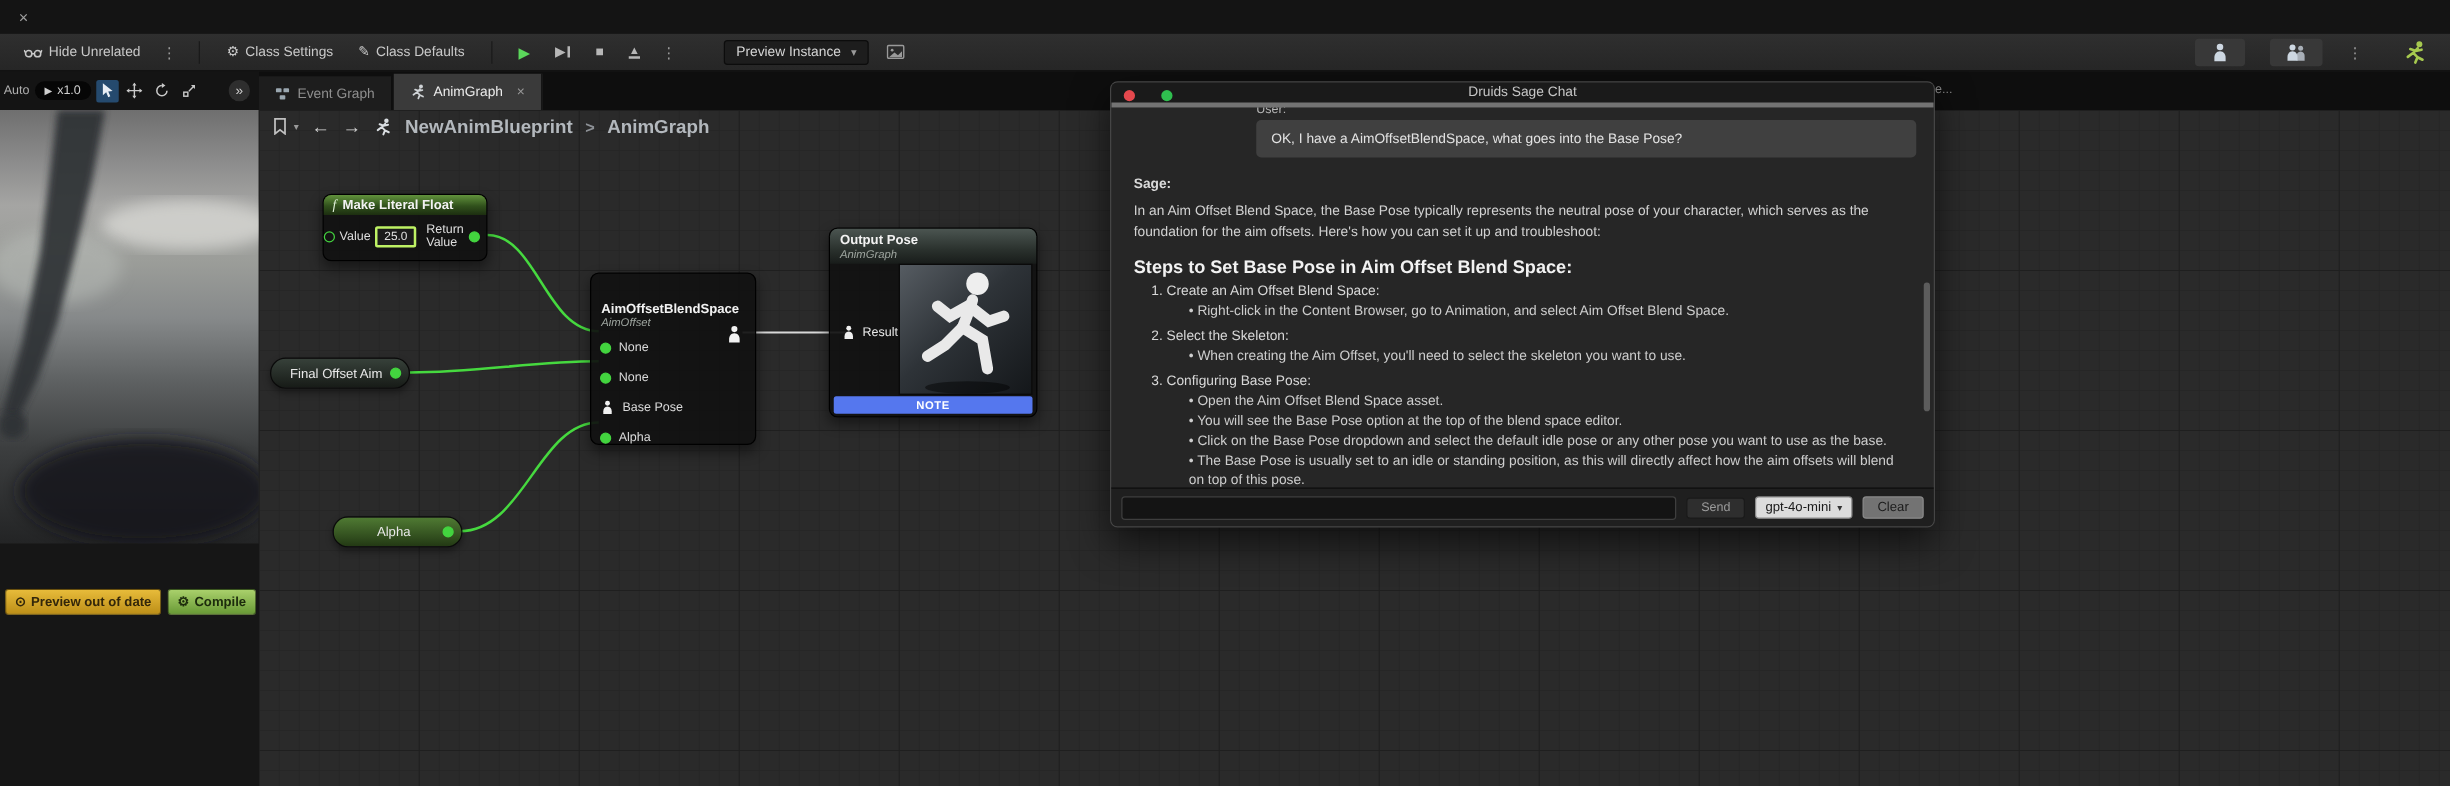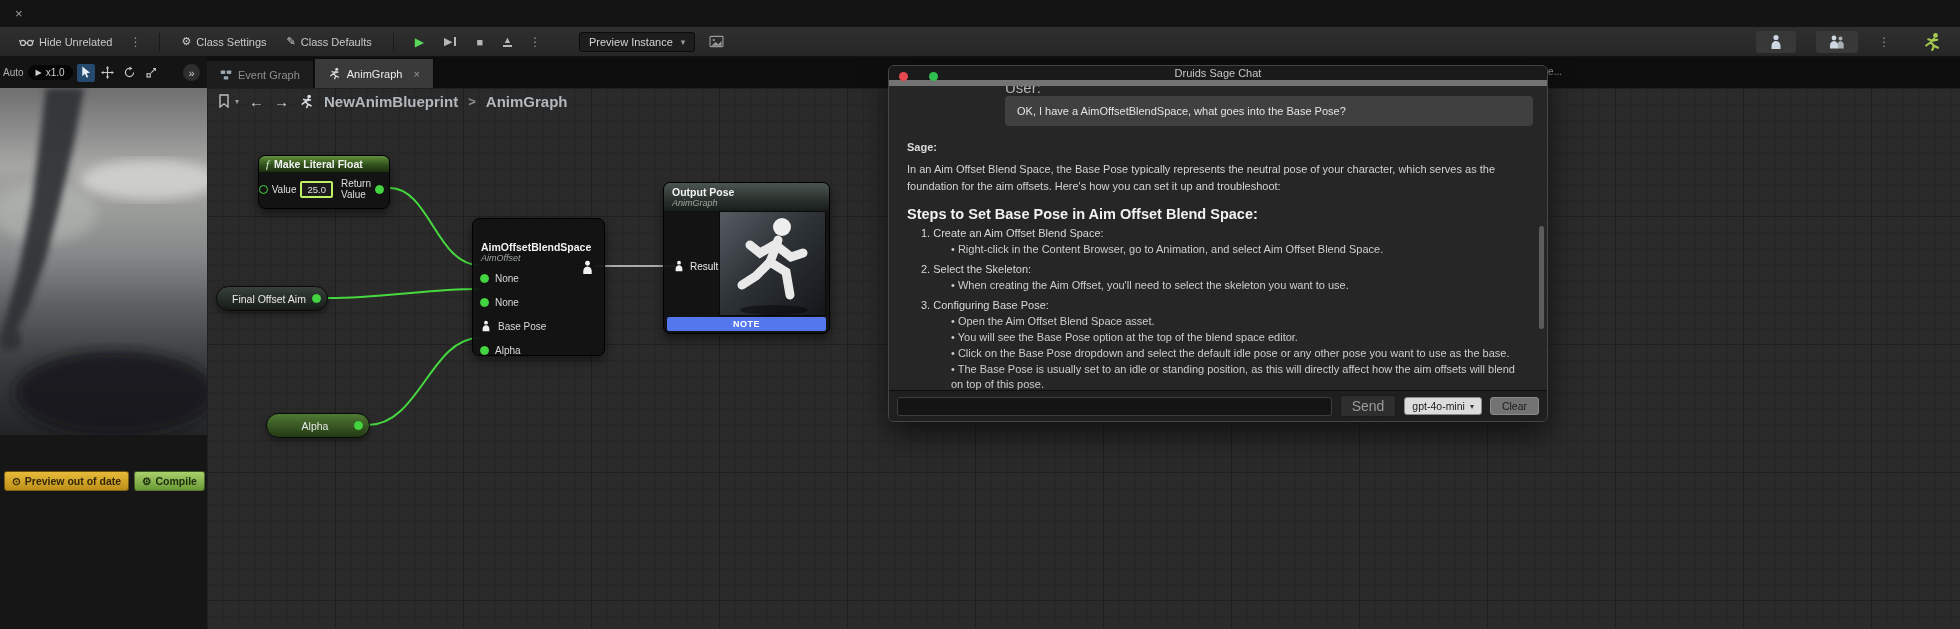--- a/index.html
+++ b/index.html
@@ -81,36 +81,36 @@
 .op-img{position:absolute;left:55px;top:28px;width:107px;height:105px;background:linear-gradient(135deg,#565c62 0%,#2e3338 45%,#14171a 100%);border:1px solid #0a0a0a;overflow:hidden;}
 .op-img svg{display:block;}
 .op-note{position:absolute;left:3px;right:3px;bottom:2px;height:14px;background:#5577ee;border-radius:2px;color:#fff;font-size:9px;font-weight:bold;text-align:center;line-height:14px;letter-spacing:.5px;}
 .pill{position:absolute;height:25px;border-radius:13px;border:1px solid #0a0a0a;display:flex;align-items:center;justify-content:center;font-size:10.5px;color:#e8e8e8;z-index:3;box-shadow:0 3px 6px rgba(0,0,0,.4);padding:0 18px 0 12px;}
 #node-foa{left:216px;top:286px;width:112px;background:linear-gradient(180deg,#37413a,#171b17);}
 #node-alpha{left:266px;top:413px;width:104px;background:linear-gradient(180deg,#4f7a33,#233914);}
 .pill .pin{position:absolute;right:6px;top:7px;}
 
 
 #chat{position:absolute;left:888px;top:65px;width:660px;height:357px;background:#262626;border:1px solid #454545;border-radius:6px;box-shadow:0 12px 30px rgba(0,0,0,.6);z-index:20;overflow:hidden;}
-#chat-titlebar{position:absolute;left:0;top:0;right:0;height:20px;background:#1a1a1a;border-bottom:6px solid #737373;display:flex;align-items:center;justify-content:center;font-size:11px;color:#c6c6c6;}
+#chat-titlebar{position:absolute;left:0;top:0;right:0;height:20px;background:#1a1a1a;border-bottom:4px solid #737373;display:flex;align-items:center;justify-content:center;font-size:11px;color:#c6c6c6;}
 .dot{position:absolute;top:6px;width:9px;height:9px;border-radius:50%;}
 .dot.red{left:10px;background:#e5484d;}
 .dot.green{left:40px;background:#2fbf4f;}
 #chat-msgs{position:absolute;left:0;top:20px;right:0;bottom:31px;overflow:hidden;padding:0 14px;}
-.user-label{margin:-4px 0 2px 102px;font-size:15px;color:#b5b5b5;line-height:12px;}
+.user-label{margin:-4px 0 2px 102px;font-size:10px;color:#b5b5b5;line-height:12px;}
 .user-bubble{margin-left:102px;background:#404040;border-radius:4px;padding:9px 12px;font-size:11px;color:#e3e3e3;}
 .sage-label{margin:15px 0 0 4px;font-size:11px;font-weight:bold;color:#dadada;}
 .sage-intro{margin:8px 6px 0 4px;font-size:11px;line-height:1.5;color:#d2d2d2;}
 .sage-h{margin:12px 0 4px 4px;font-size:14.5px;font-weight:bold;color:#f2f2f2;}
 .step-t{margin:4px 0 0 18px;font-size:11px;line-height:1.45;color:#d8d8d8;}
 .step-b{margin:0 6px 0 48px;font-size:11px;line-height:1.45;color:#cdcdcd;}
 #chat-scroll{position:absolute;right:3px;top:160px;width:5px;height:103px;background:#5c5c5c;border-radius:3px;z-index:2;}
 #chat-input-bar{position:absolute;left:0;right:0;bottom:0;height:31px;background:#1f1f1f;border-top:1px solid #0e0e0e;display:flex;align-items:center;gap:8px;padding:0 8px;}
 #chat-input{flex:1;height:19px;background:#141414;border:1px solid #3e3e3e;border-radius:3px;color:#ddd;font-size:11px;padding:0 6px;}
-#send-btn{font-size:14px;color:#9b9b9b;background:#2e2e2e;border:1px solid #1a1a1a;border-radius:3px;padding:2px 11px;}
+#send-btn{font-size:10px;color:#9b9b9b;background:#2e2e2e;border:1px solid #1a1a1a;border-radius:3px;padding:2px 11px;}
 #model-select{display:flex;align-items:center;gap:5px;font-size:10.5px;color:#1b1b1b;background:#dcdcdc;border:1px solid #8a8a8a;border-radius:3px;padding:2px 7px;}
 #model-select .caret{font-size:8px;color:#333;}
 #clear-btn{font-size:10.5px;color:#1b1b1b;background:#737373;border:1px solid #8a8a8a;border-radius:3px;padding:2px 11px;}
 </style>
 </head>
 <body>
 
 <svg width="0" height="0" style="position:absolute" aria-hidden="true">
   <symbol id="sym-person" viewBox="0 0 16 16">
     <circle cx="8" cy="3.5" r="2.6" fill="currentColor"></circle>

